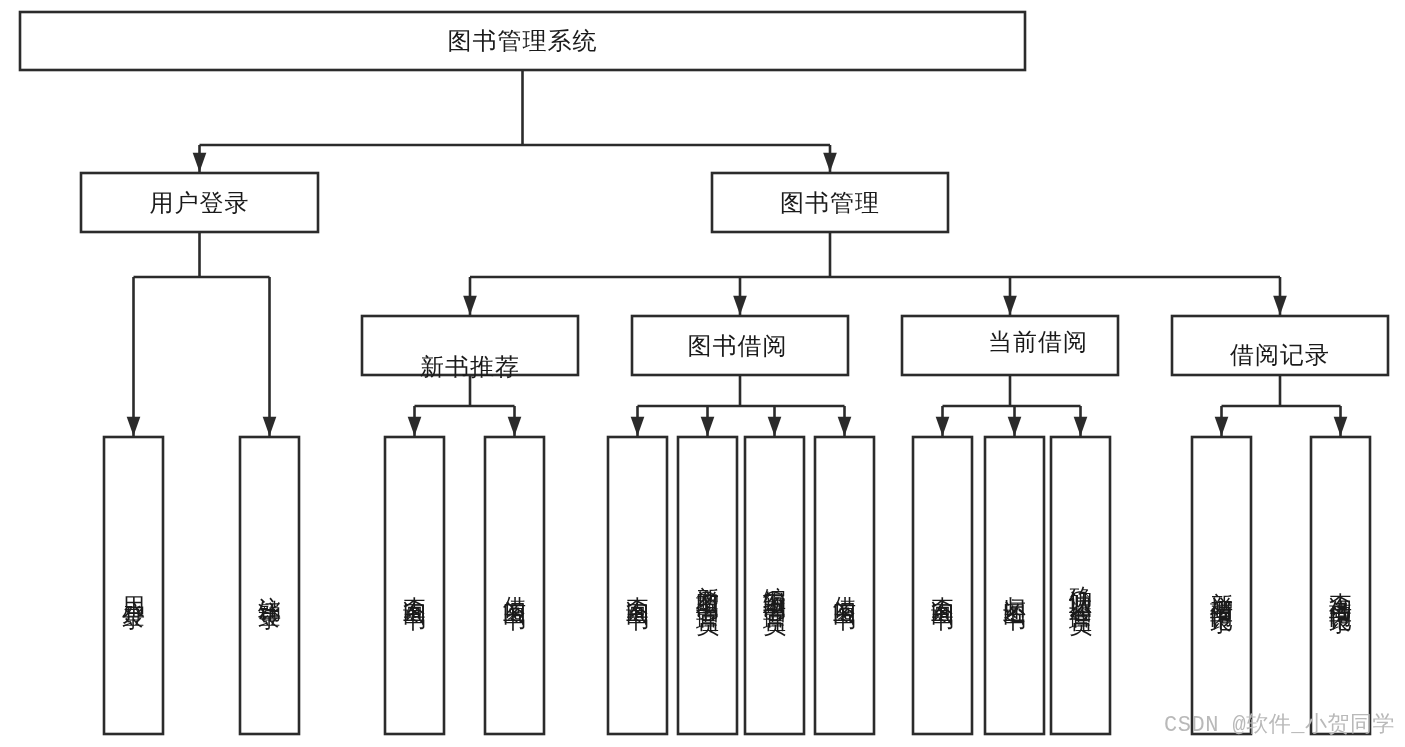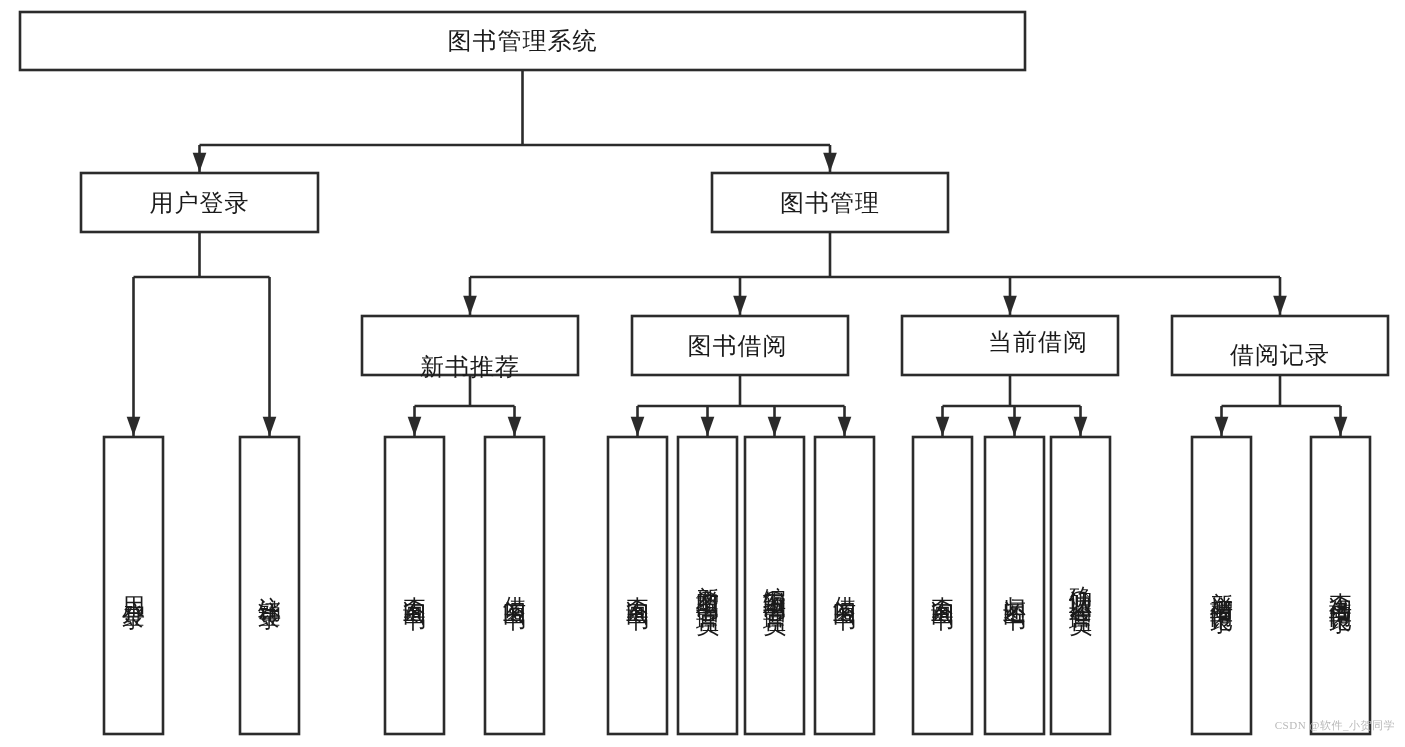--- a/index.html
+++ b/index.html
@@ -37,23 +37,23 @@
     fill: none;
     stroke-linecap: butt;
   }
   .arrow-head {
     fill: #2b2b2b;
     stroke: none;
   }
   .watermark-text {
     position: absolute;
     right: 10px;
-    bottom: 14px;
-    font-family: Liberation Serif, serif;
-    font-size: 11px;
+    bottom: 8px;
+    font-family: Liberation Mono, monospace;
+    font-size: 22px;
     color: #b9b9b9;
     letter-spacing: 0.5px;
     white-space: nowrap;
     user-select: none;
   }
   .vtext-wrap {
     position: absolute;
     display: flex;
     align-items: center;
     justify-content: center;

